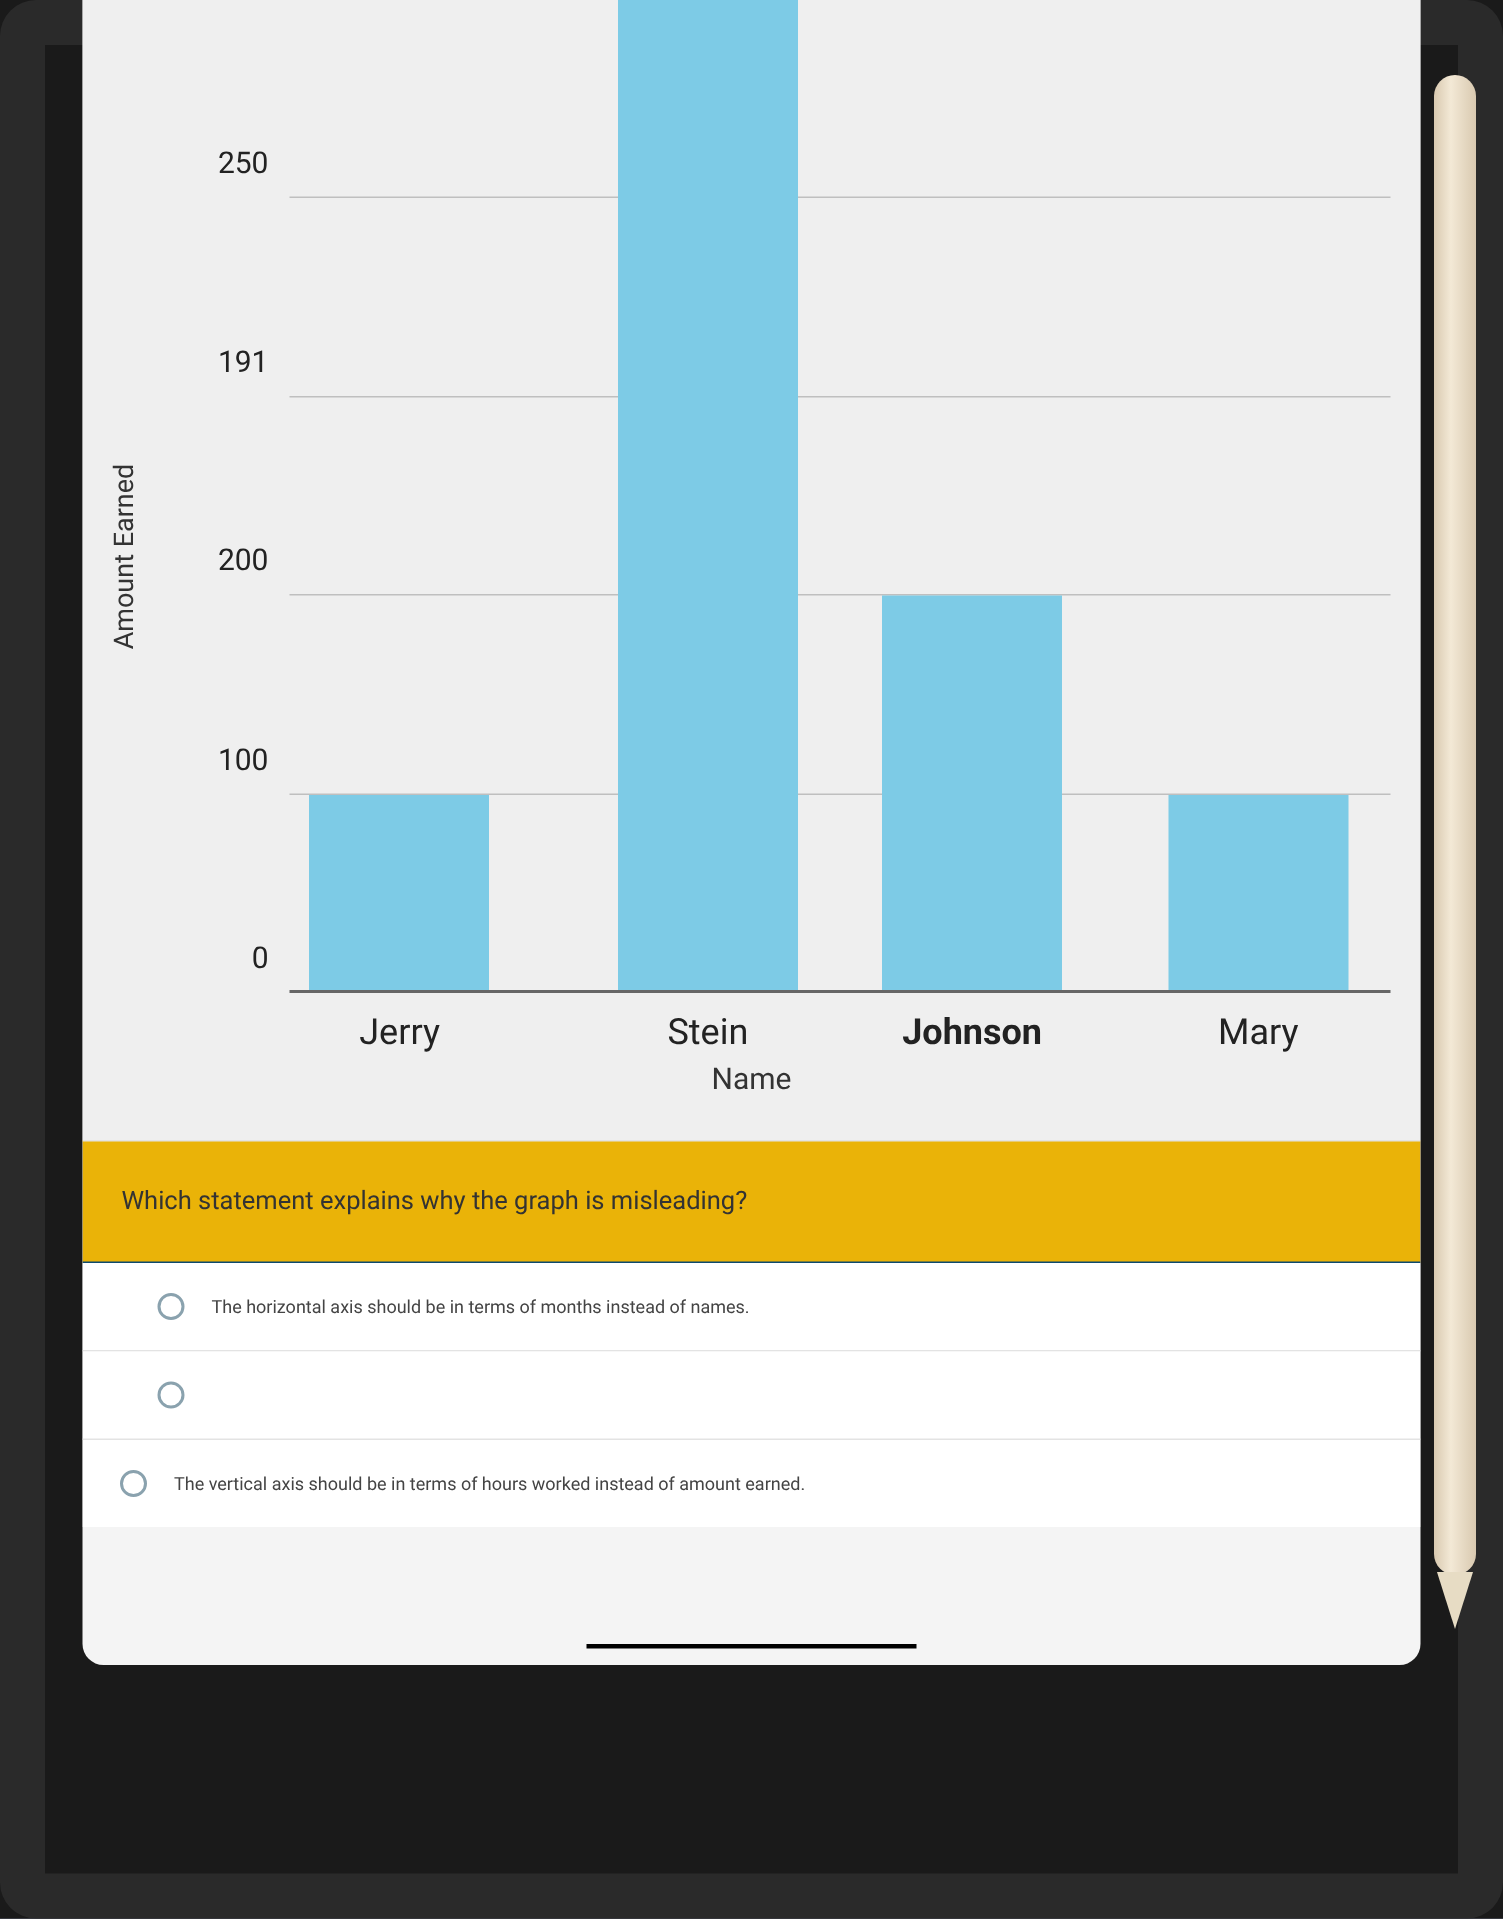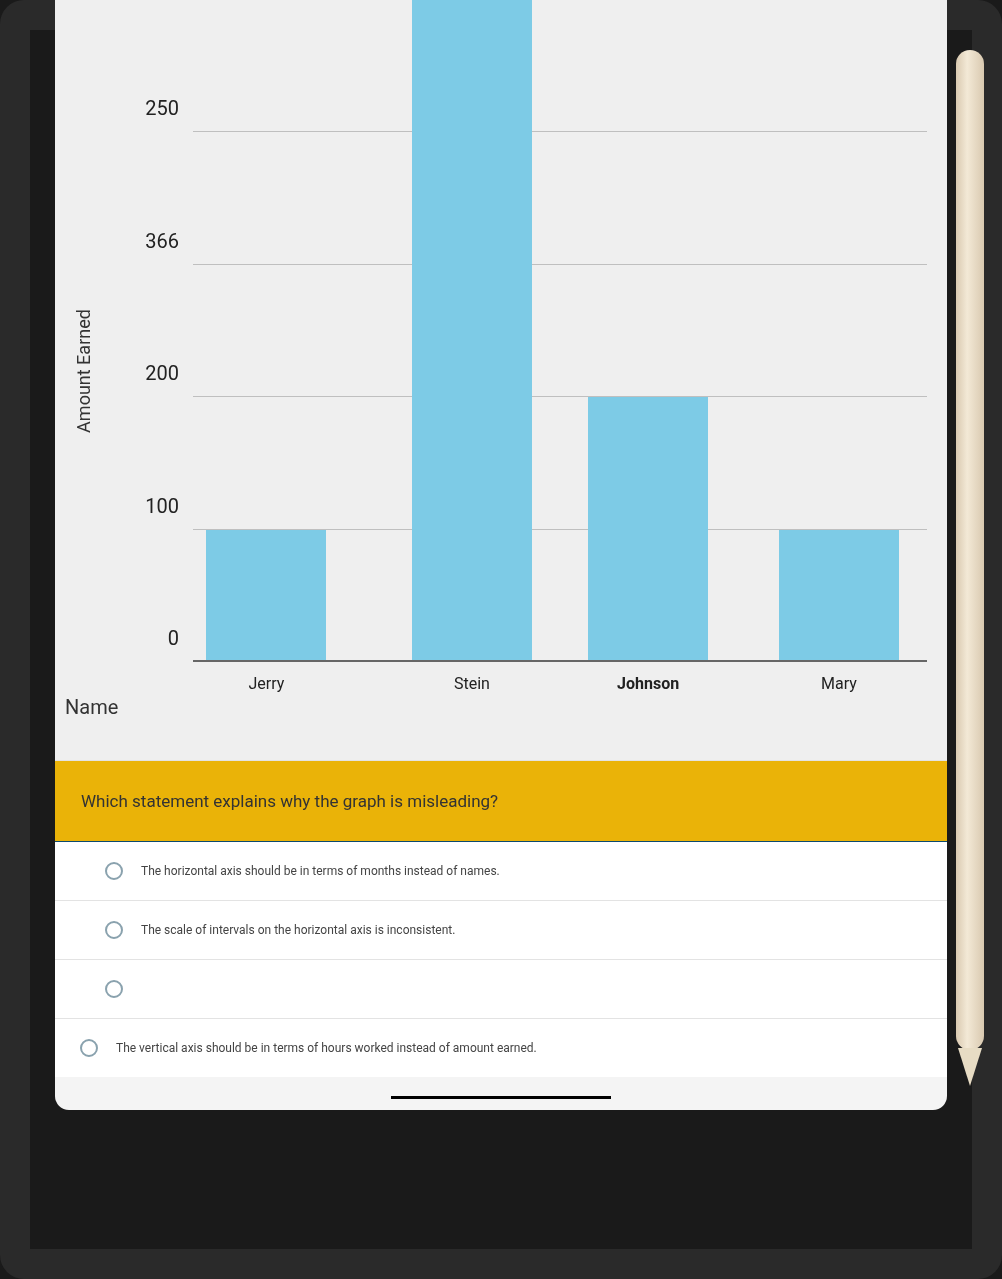--- a/index.html
+++ b/index.html
@@ -11,22 +11,22 @@
   .chart-card{background:#efefef;margin:0;padding:0 10px 18px 10px;position:relative;height:760px;box-sizing:border-box;}
   .chart-area{position:relative;width:100%;height:100%;}
   .ylabel{position:absolute;left:18px;top:50%;transform:translate(-50%,-50%) rotate(-90deg);transform-origin:center;font-size:18px;color:#333;white-space:nowrap;}
   .plot{position:absolute;left:128px;right:10px;top:0;bottom:80px;}
   .baseline{position:absolute;left:0;right:0;bottom:0;height:2px;background:#666;}
   .grid{position:absolute;left:0;right:0;height:1px;background:#bfbfbf;}
   .ytick{position:absolute;right:100%;margin-right:14px;transform:translateY(-50%);font-size:20px;color:#222;}
   .bars{position:absolute;left:0;right:0;bottom:0;top:0;}
   .bar{position:absolute;bottom:0;background:#7dcbe6;width:120px;}
   .xticks{position:absolute;left:128px;right:10px;bottom:38px;height:30px;}
-  .xtick{position:absolute;transform:translateX(-50%);font-size:16px;color:#222;white-space:nowrap;}
-  .xlabel{position:absolute;left:0;right:0;bottom:23px;font-size:20px;color:#333;}
+  .xtick{position:absolute;transform:translateX(-50%);font-size:24px;color:#222;white-space:nowrap;}
+  .xlabel{position:absolute;left:0;right:0;bottom:11px;text-align:center;font-size:20px;color:#333;}
   .question{background:#eab308;padding:30px 26px;font-size:17px;color:#333;border-top:1px solid #e3e3e3;border-bottom:1px solid #0c4a6e;}
   .options{}
   .option{display:flex;align-items:center;gap:18px;padding:20px 50px;border-bottom:1px solid #e3e3e3;background:#fff;font-size:12px;color:#444;cursor:pointer;}
   .option:last-child{border-bottom:none;padding-left:25px;}
   .radio{width:18px;height:18px;border:2px solid #8aa2ae;border-radius:50%;flex:0 0 auto;box-sizing:border-box;}
   .underline{position:absolute;left:50%;transform:translateX(-50%);bottom:11px;width:220px;height:3px;background:#000;}
   .stylus{position:absolute;right:18px;top:50px;width:28px;height:1000px;background:linear-gradient(90deg,#d9c9b0,#f3e9d6 40%,#d9c9b0);border-radius:14px;}
   .stylus::after{content:"";position:absolute;bottom:-36px;left:50%;transform:translateX(-50%);width:0;height:0;border-left:12px solid transparent;border-right:12px solid transparent;border-top:38px solid #e7dcc4;}
   .casing{position:absolute;inset:0;border:30px solid #2a2a2a;border-radius:24px;pointer-events:none;box-sizing:border-box;}
 </style>
@@ -51,21 +51,21 @@
           <div id="gridlines">
               <div class="grid" style="bottom: 20%;"></div>
               <div class="grid" style="bottom: 40%;"></div>
               <div class="grid" style="bottom: 60%;"></div>
               <div class="grid" style="bottom: 80%;"></div>
             </div>
           <div id="yticks">
               <div class="ytick" style="bottom: 0%;">0</div>
               <div class="ytick" style="bottom: 20%;">100</div>
               <div class="ytick" style="bottom: 40%;">200</div>
-              <div class="ytick" style="bottom: 60%;">366</div>
+              <div class="ytick" style="bottom: 60%;">191</div>
               <div class="ytick" style="bottom: 80%;">250</div>
             </div>
           <div class="bars" id="bars">
               <div class="bar" style="height: 20%; left: calc(10% - 60px);"></div>
               <div class="bar" style="height: 100%; left: calc(38% - 60px);"></div>
               <div class="bar" style="height: 40%; left: calc(62% - 60px);"></div>
               <div class="bar" style="height: 20%; left: calc(88% - 60px);"></div>
             </div>
           <div class="baseline"></div>
         </div>
@@ -82,24 +82,20 @@
 
     <div class="question">Which statement explains why the graph is misleading?</div>
 
     <div class="options" id="options">
         <div class="option">
           <span class="radio"></span>
           <span>The horizontal axis should be in terms of months instead of names.</span>
         </div>
         <div class="option">
           <span class="radio"></span>
-          <span>The scale of intervals on the horizontal axis is inconsistent.</span>
-        </div>
-        <div class="option">
-          <span class="radio"></span>
         </div>
         <div class="option">
           <span class="radio"></span>
           <span>The vertical axis should be in terms of hours worked instead of amount earned.</span>
         </div>
       </div>
 
     <div class="underline"></div>
   </div>
 </div>

